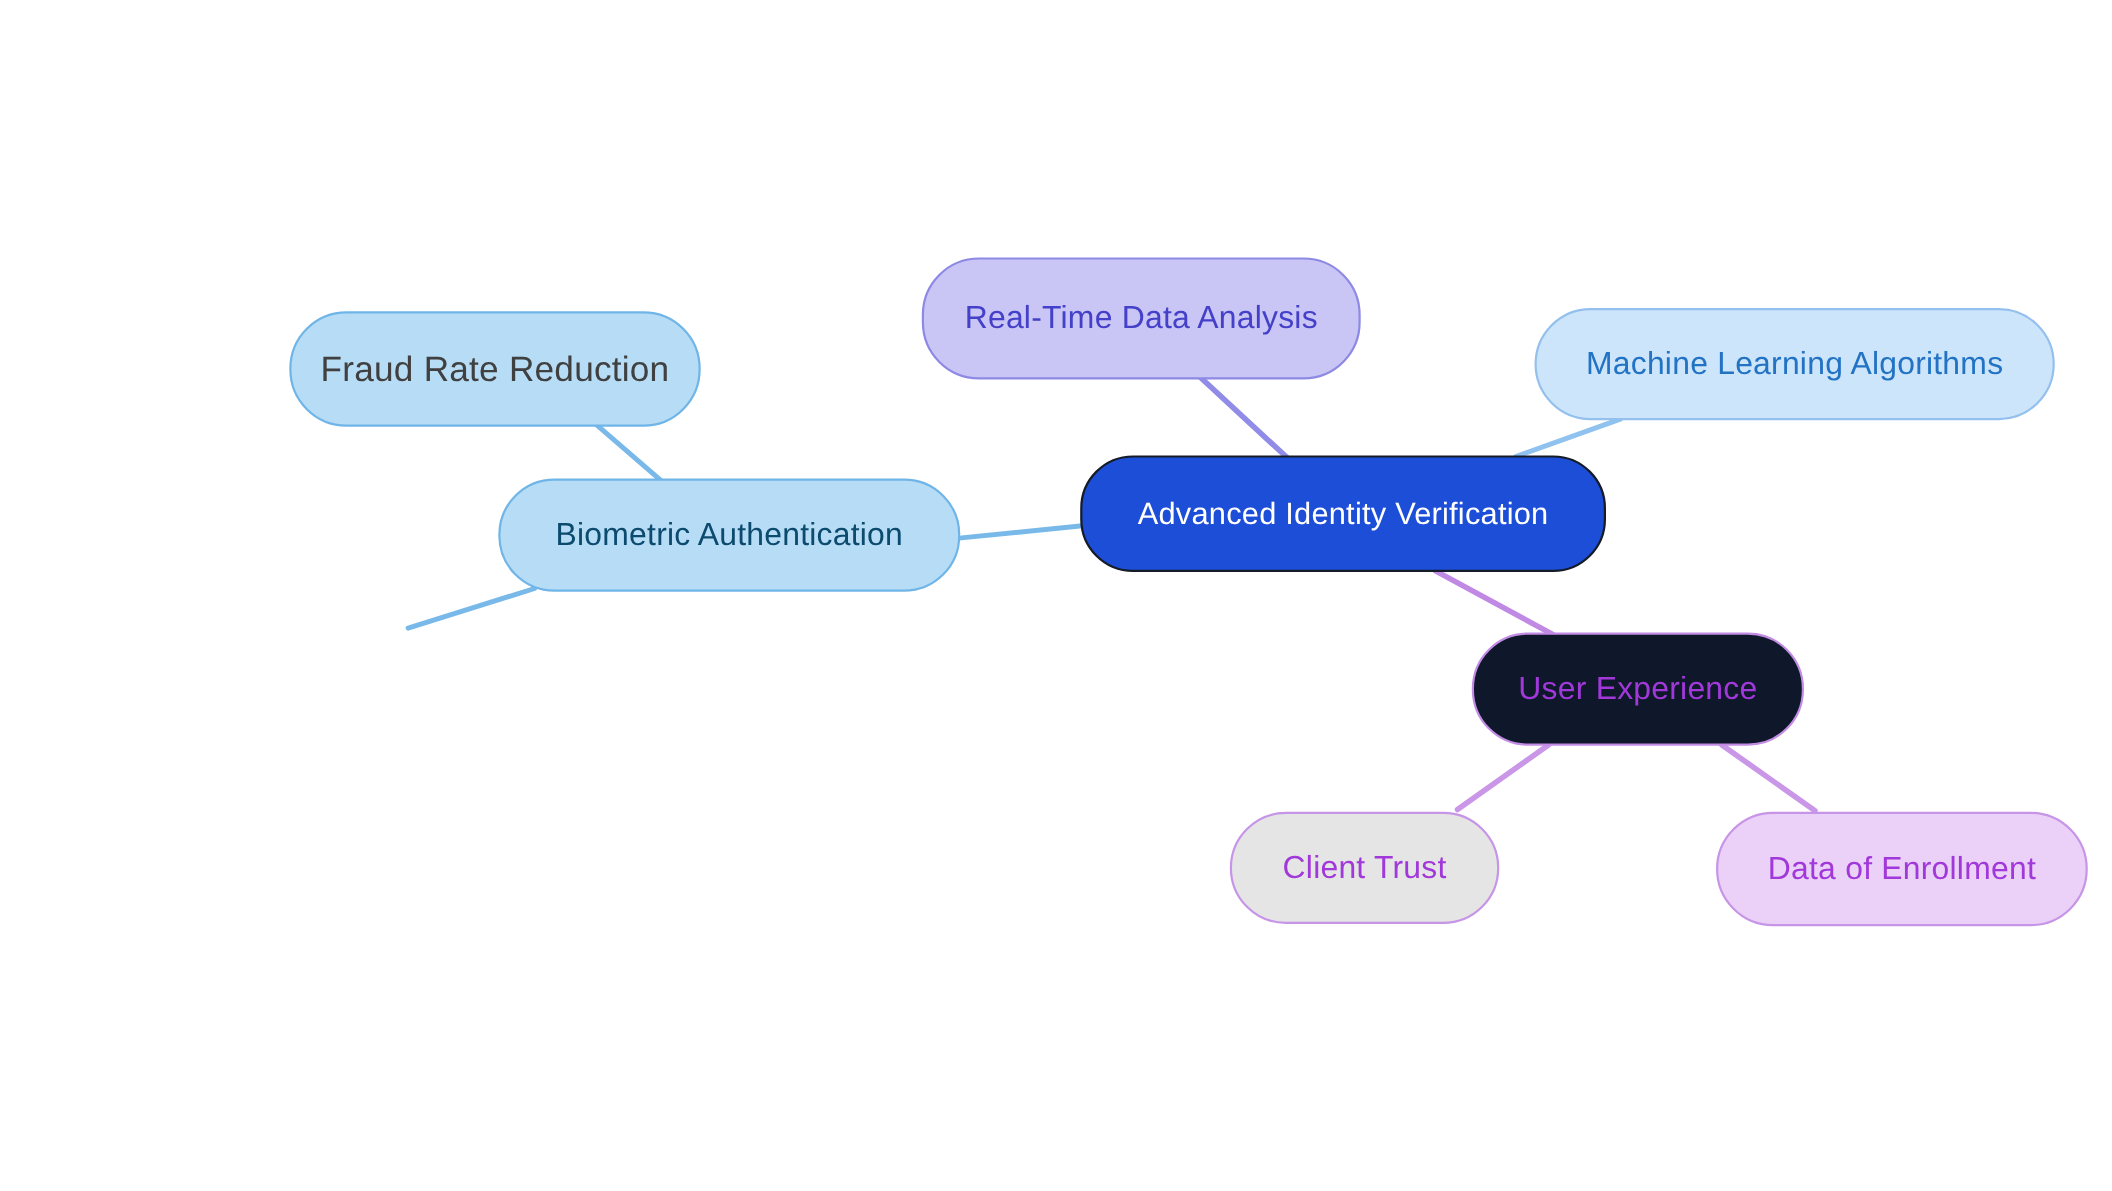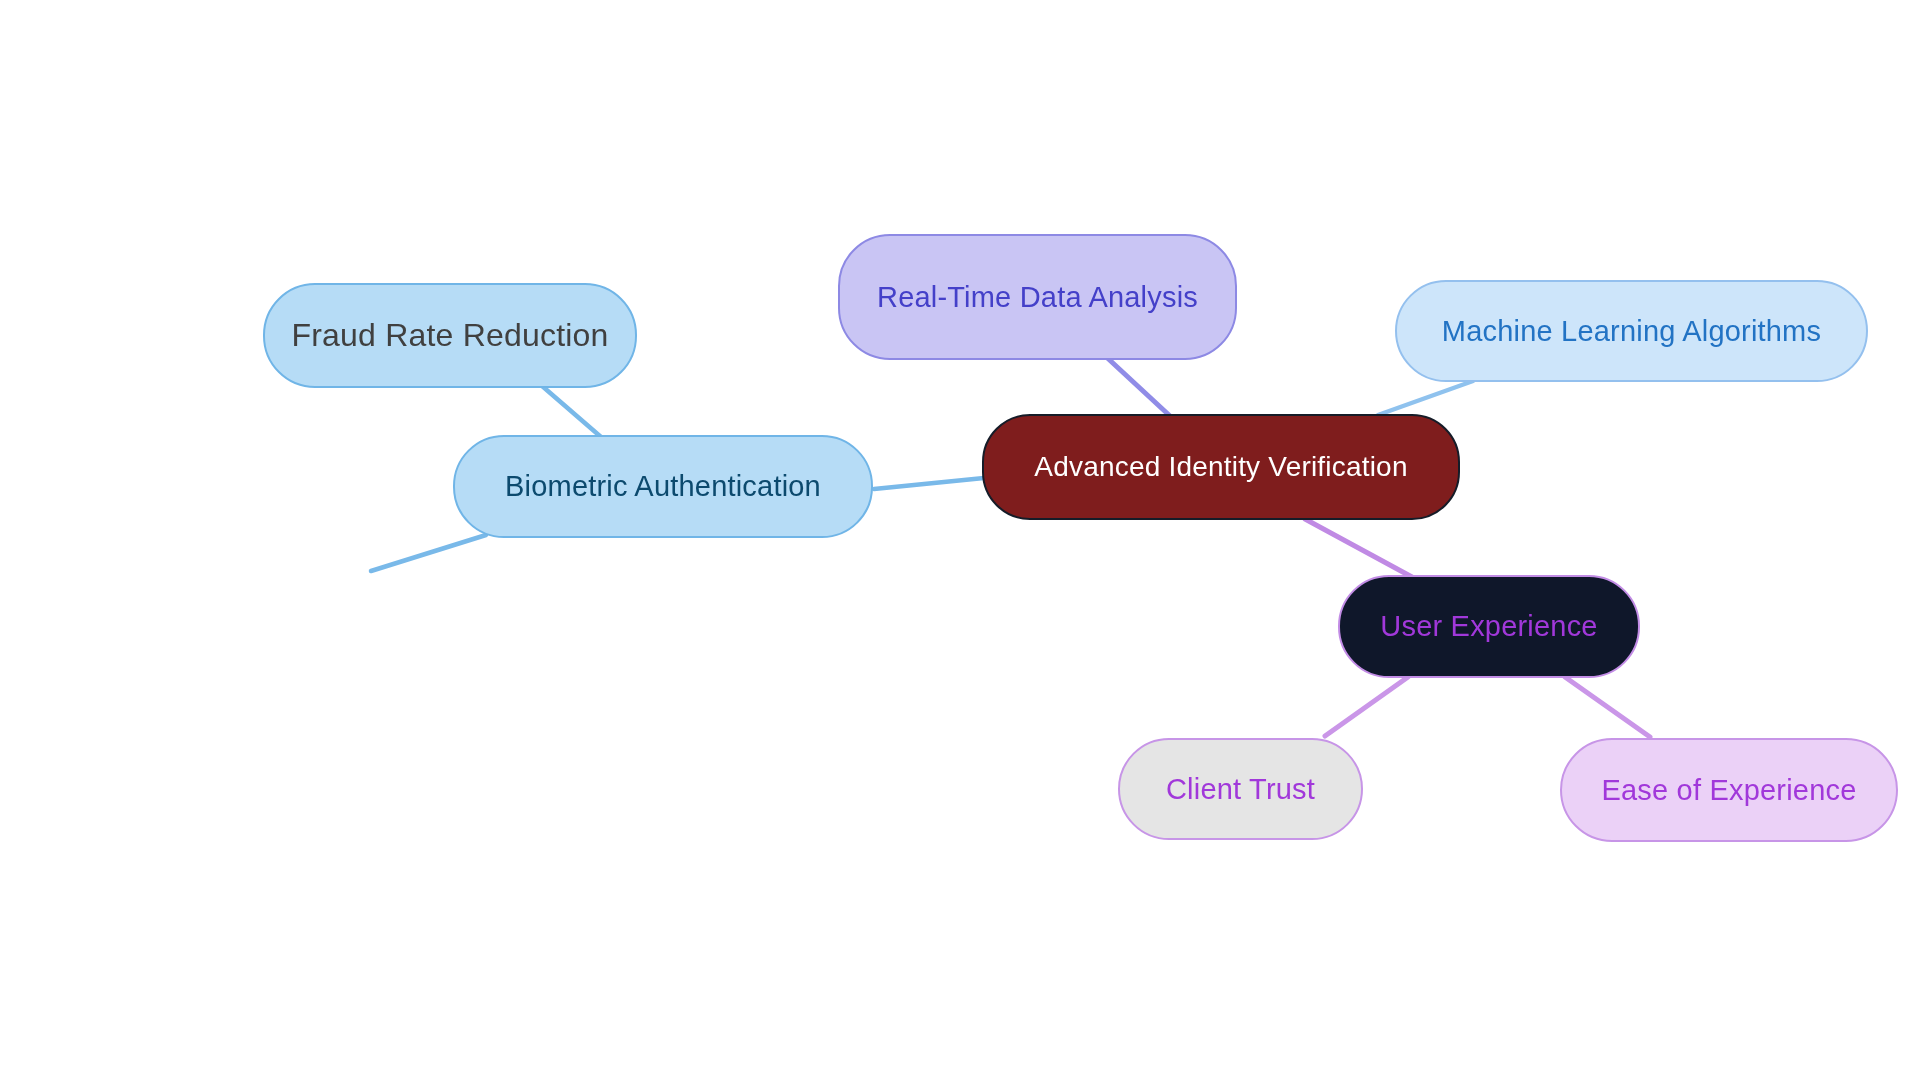--- a/index.html
+++ b/index.html
@@ -46,30 +46,30 @@
     <line stroke-linecap="round" x1="874" y1="489" x2="984" y2="478" stroke="#79b9e9" stroke-width="4.5"></line>
     <line stroke-linecap="round" x1="519" y1="366" x2="601" y2="437" stroke="#79b9e9" stroke-width="4.5"></line>
     <line stroke-linecap="round" x1="371" y1="571" x2="486" y2="535" stroke="#79b9e9" stroke-width="4.5"></line>
     <line stroke-linecap="round" x1="1088" y1="340" x2="1170" y2="416" stroke="#908ce7" stroke-width="5"></line>
     <line stroke-linecap="round" x1="1473" y1="381" x2="1378" y2="415" stroke="#8fc2ee" stroke-width="4.5"></line>
     <line stroke-linecap="round" x1="1305" y1="519" x2="1412" y2="577" stroke="#c08ae4" stroke-width="5"></line>
     <line stroke-linecap="round" x1="1408" y1="677" x2="1325" y2="736" stroke="#ca96e8" stroke-width="5"></line>
     <line stroke-linecap="round" x1="1565" y1="677" x2="1650" y2="737" stroke="#ca96e8" stroke-width="5"></line>
   </svg>
 
-  <div class="node" style="left: 982px; top: 414px; width: 478px; height: 106px; background: #7f1d1d; border-color: rgb(21, 28, 40); color: rgb(255, 255, 255); font-size: 28px; border-radius: 48px;">Advanced Identity Verification</div>
+  <div class="node" style="left: 982px; top: 414px; width: 478px; height: 106px; background: #1d4ed8; border-color: rgb(21, 28, 40); color: rgb(255, 255, 255); font-size: 28px; border-radius: 48px;">Advanced Identity Verification</div>
 
   <div class="node" style="left: 263px; top: 263px; width: 374px; height: 105px; background: rgb(182, 220, 246); border-color: rgb(112, 181, 231); color: #404040; font-size: 32px; border-radius: 52px; margin-top: 20px;">Fraud Rate Reduction</div>
 
-  <div class="node" style="left: 838px; top: 234px; width: 399px; height: 126px; background: rgb(201, 197, 244); border-color: rgb(141, 137, 228); color: rgb(68, 64, 201); font-size: 29px; border-radius: 52px;">Real-Time Data Analysis</div>
+  <div class="node" style="left: 838px; top: 234px; width: 399px; height: 111px; background: rgb(201, 197, 244); border-color: rgb(141, 137, 228); color: rgb(68, 64, 201); font-size: 29px; border-radius: 52px;">Real-Time Data Analysis</div>
 
   <div class="node" style="left: 1395px; top: 280px; width: 473px; height: 102px; background: rgb(205, 229, 250); border-color: rgb(148, 192, 238); color: rgb(34, 115, 196); font-size: 29px; border-radius: 51px;">Machine Learning Algorithms</div>
 
   <div class="node" style="left: 453px; top: 435px; width: 420px; height: 103px; background: rgb(182, 220, 246); border-color: rgb(112, 181, 231); color: #0c4a6e; font-size: 29px; border-radius: 51px;">Biometric Authentication</div>
 
 
   <div class="node" style="left: 1338px; top: 575px; width: 302px; height: 103px; background: #0f172a; border-color: rgb(194, 140, 229); color: rgb(161, 56, 218); font-size: 29px; border-radius: 51px;">User Experience</div>
 
   <div class="node" style="left: 1118px; top: 738px; width: 245px; height: 102px; background: #e5e5e5; border-color: rgb(199, 149, 231); color: rgb(161, 56, 218); font-size: 29px; border-radius: 51px;">Client Trust</div>
 
-  <div class="node" style="left: 1560px; top: 738px; width: 338px; height: 104px; background: rgb(235, 209, 247); border-color: rgb(199, 149, 231); color: rgb(161, 56, 218); font-size: 29px; border-radius: 52px;">Ease of Experience</div>
+  <div class="node" style="left: 1560px; top: 738px; width: 338px; height: 104px; background: rgb(235, 209, 247); border-color: rgb(199, 149, 231); color: rgb(161, 56, 218); font-size: 29px; border-radius: 52px;">Data of Enrollment</div>
 
 </div>
 
 </body></html>

